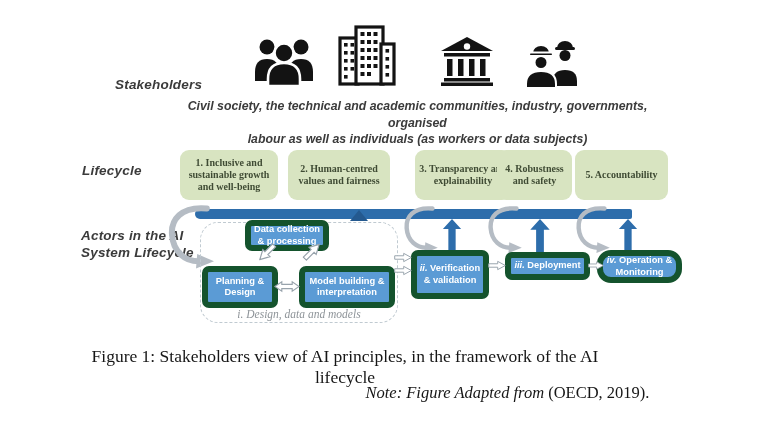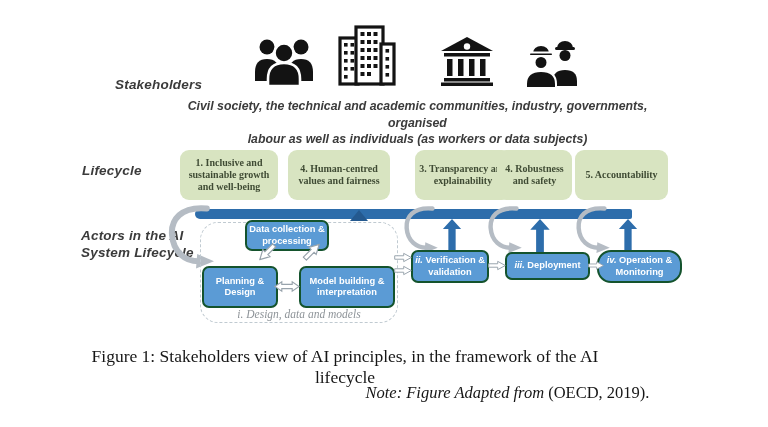--- a/index.html
+++ b/index.html
@@ -21,21 +21,21 @@
 
   .bar{position:absolute;left:195px;top:209px;width:437px;height:10px;background:#2d6dab;
        border-radius:5px 2px 2px 5px;}
 
   .upTriangle{position:absolute;left:350px;top:210px;width:18px;height:11px;}
 
   .swirl{position:absolute;}
 
   .uparrow{position:absolute;}
 
-  .bluebox{position:absolute;background:#5b9bd5;border:2px solid #14532d;border-radius:7px;
+  .bluebox{position:absolute;background:#5b9bd5;border:6px solid #14532d;border-radius:7px;
            color:#ffffff;font-weight:600;font-size:9.3px;line-height:11.5px;text-align:center;
            display:flex;align-items:center;justify-content:center;box-sizing:border-box;
            padding:1px 2px;z-index:2;}
   .bluebox .pfx{font-style:italic;}
   .bluebox p{margin:0;}
 
   .dashedbox{position:absolute;left:200px;top:222px;width:198px;height:101px;
              border:1.5px dashed #c0cad1;border-radius:18px;box-sizing:border-box;z-index:1;}
   .design-label{position:absolute;left:205px;top:308px;width:188px;text-align:center;
                 font-family:"Liberation Serif",serif;font-style:italic;font-size:11.5px;
@@ -140,21 +140,21 @@
       </g>
     </g>
   </svg>
 
   <div class="desc">
     <div>Civil society, the technical and academic communities, industry, governments, organised</div>
     <div>labour as well as individuals (as workers or data subjects)</div>
   </div>
 
   <div class="principle" style="left:180px;width:98px;">1. Inclusive and sustainable growth and well-being</div>
-  <div class="principle" style="left:288px;width:102px;">4. Human-centred values and fairness</div>
+  <div class="principle" style="left:288px;width:102px;">2. Human-centred values and fairness</div>
   <div class="principle" style="left:397px;width:96px;margin-left:18px;">3. Transparency and explainability</div>
   <div class="principle" style="left:497px;width:75px;">4. Robustness and safety</div>
   <div class="principle" style="left:575px;width:93px;">5. Accountability</div>
 
   <div class="bar"></div>
   <svg class="upTriangle" viewBox="0 0 18 11">
     <polygon points="9,0 18,11 0,11" fill="#24598f"></polygon>
   </svg>
 
   <svg class="swirl" style="left:166px;top:203px;" width="48" height="66" viewBox="0 0 40 54">
@@ -183,21 +183,21 @@
   <svg class="uparrow" style="left:618px;top:219px;" width="20" height="31" viewBox="0 0 20 34">
     <polygon points="10,0 20,11 14,11 14,34 6,34 6,11 0,11" fill="#2d6dab"></polygon>
   </svg>
 
   <div class="dashedbox"></div>
   <div class="design-label">i. Design, data and models</div>
 
   <div class="bluebox" style="left:245px;top:220px;width:84px;height:31px;">Data collection &amp; processing</div>
   <div class="bluebox" style="left:202px;top:266px;width:76px;height:42px;">Planning &amp; Design</div>
   <div class="bluebox" style="left:299px;top:266px;width:96px;height:42px;">Model building &amp; interpretation</div>
-  <div class="bluebox" style="left:411px;top:250px;width:78px;height:33px;">
+  <div class="bluebox" style="left:411px;top:250px;width:78px;height:49px;">
     <p><span class="pfx">ii.</span><span> Verification &amp; validation</span></p>
   </div>
   <div class="bluebox" style="left:505px;top:252px;width:85px;height:28px;">
     <p><span class="pfx">iii.</span><span> Deployment</span></p>
   </div>
   <div class="bluebox" style="left:597px;top:250px;width:85px;height:33px;border-radius:14px;">
     <p><span class="pfx">iv.</span><span> Operation &amp; Monitoring</span></p>
   </div>
 
   <svg class="hollow" style="left:256px;top:246px;transform:rotate(135deg);" width="22" height="13" viewBox="0 0 26 14">

